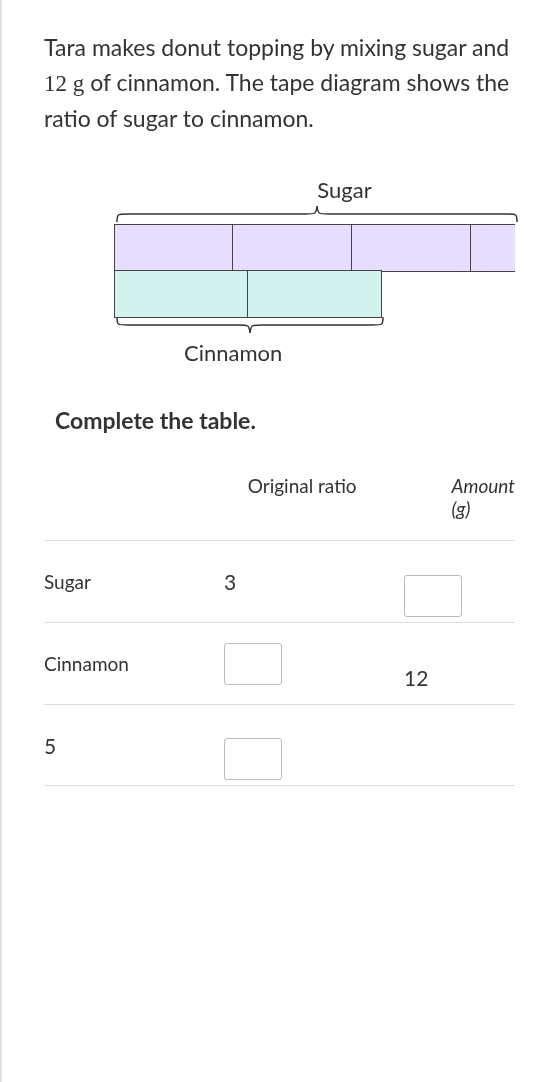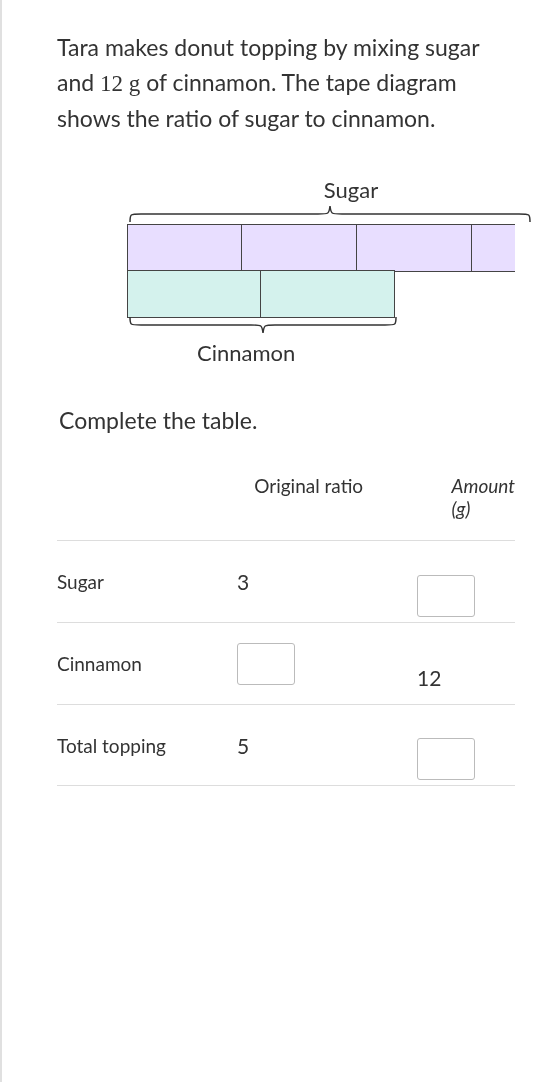--- a/index.html
+++ b/index.html
@@ -7,21 +7,21 @@
     margin: 0;
     padding: 0;
     font-family: -apple-system, BlinkMacSystemFont, "Segoe UI", Lato, sans-serif;
     color: #333;
     width: 550px;
     height: 1082px;
     position: relative;
     border-left: 2px solid #e0e0e0;
   }
   .container {
-    padding: 30px 35px 20px 55px;
+    padding: 30px 35px 20px 42px;
   }
   .problem-text {
     font-size: 23px;
     line-height: 1.5;
     color: #333;
     margin-bottom: 40px;
   }
   .quantity {
     font-family: "Times New Roman", Times, serif;
   }
@@ -73,22 +73,22 @@
     margin-left: 72px;
     margin-top: -2px;
   }
   .bottom-label {
     font-size: 22px;
     margin-left: 140px;
     margin-top: 2px;
   }
   .instruction {
     font-size: 23px;
-    font-weight: 400;
-    margin: 40px 0 40px 2px;
+    font-weight: 700;
+    margin: 40px 0 40px 11px;
   }
   .table {
     width: 100%;
   }
   .thead {
     display: flex;
     padding: 0 0 20px 0;
   }
   .th-empty { width: 180px; }
   .th {
@@ -181,21 +181,20 @@
 
     <div class="trow">
       <div class="td-label">Cinnamon</div>
       <div class="td-ratio">
         <input class="input-box" value="" style="">
       </div>
       <div class="td-amount">12</div>
     </div>
 
     <div class="trow">
-      <div class="td-label">Total topping</div>
       <div class="td-ratio">5</div>
       <div class="td-amount">
         <input class="input-box" value="" style="">
       </div>
     </div>
 
   </div>
 </div>
 
 </body></html>

